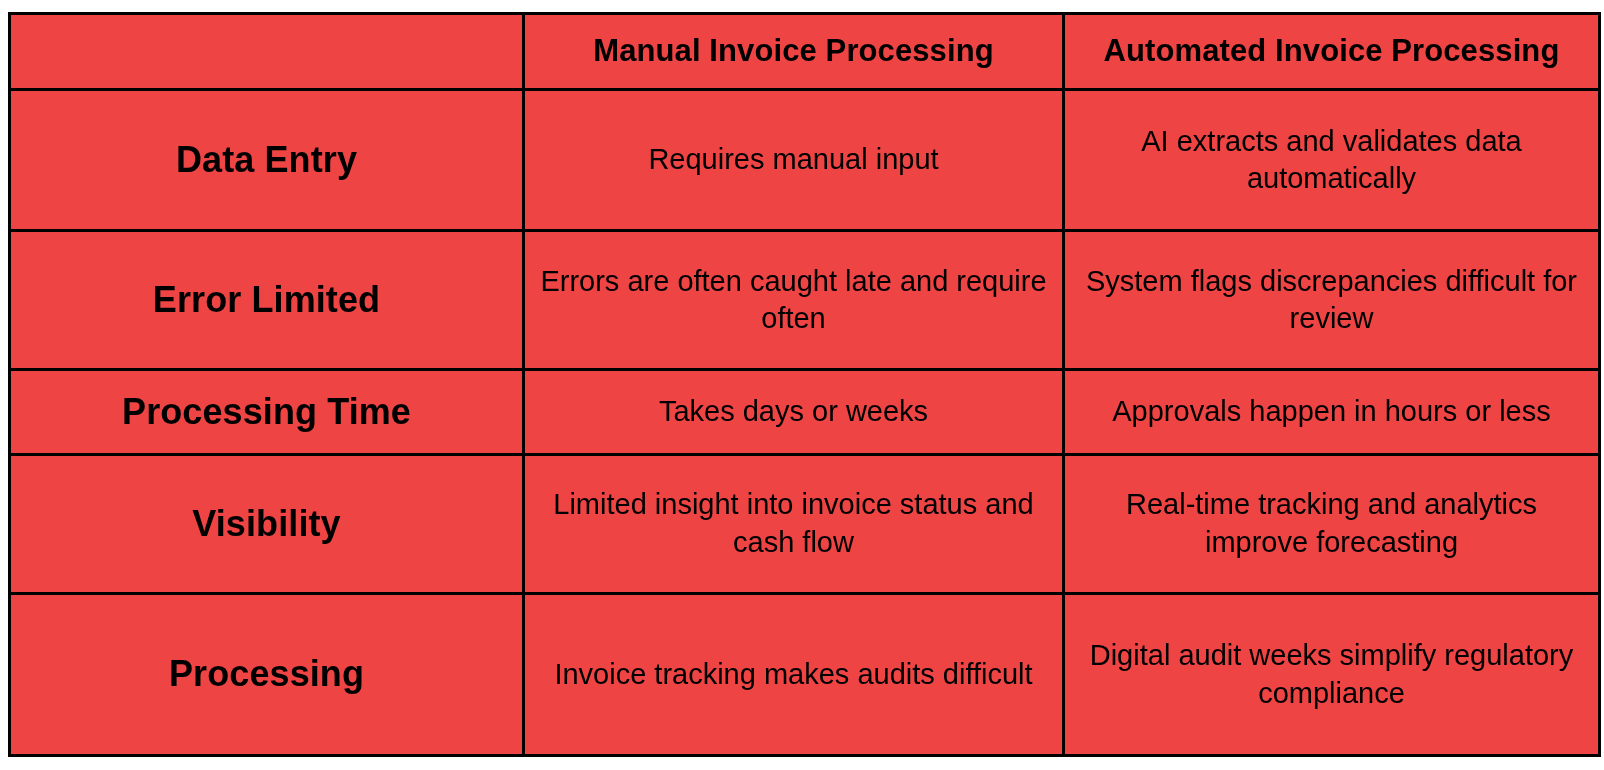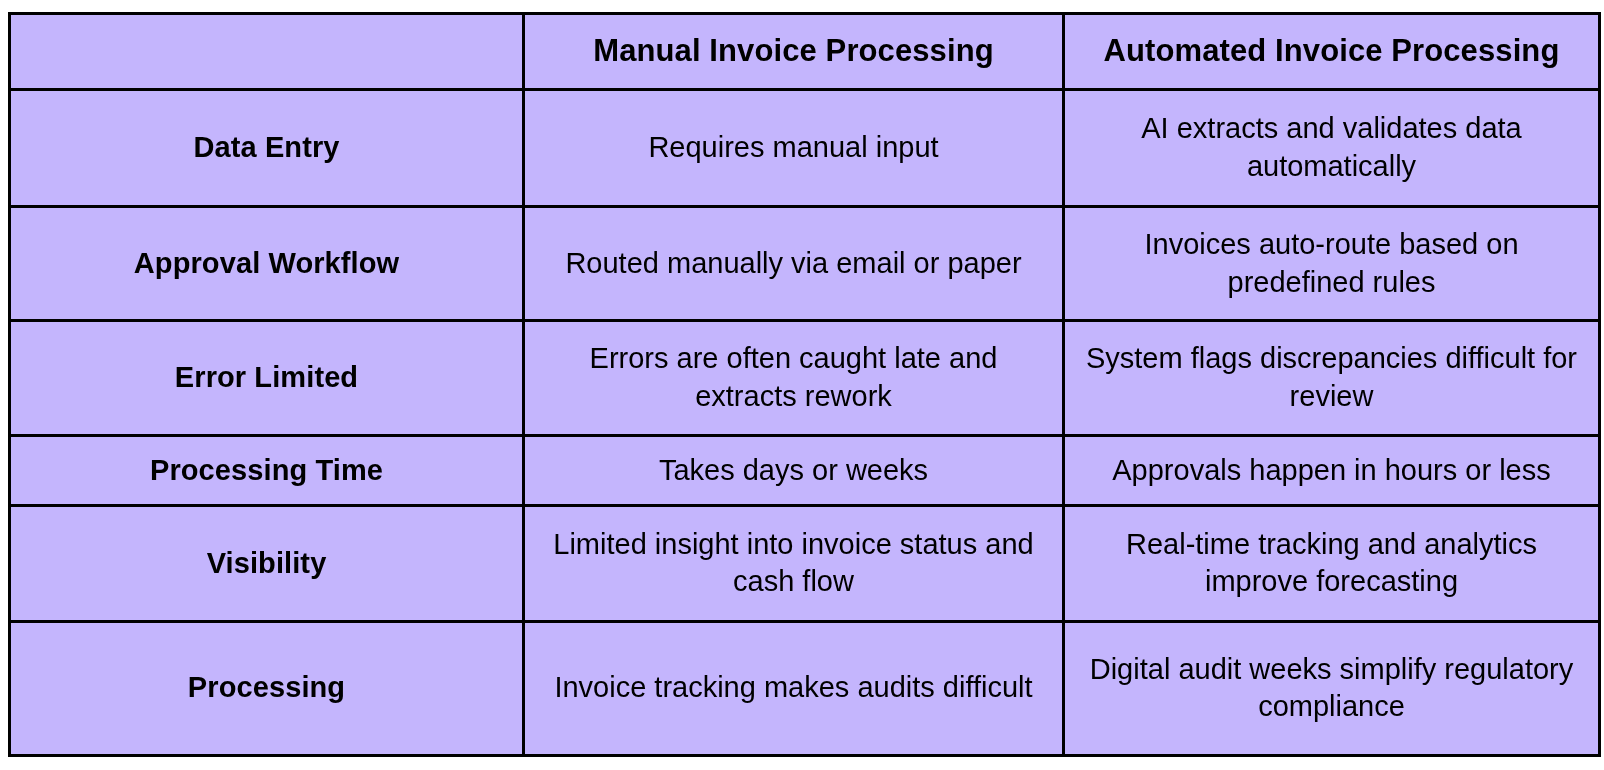--- a/index.html
+++ b/index.html
@@ -36,21 +36,21 @@
     width: 1590px;
     height: 745px;
     border-collapse: collapse;
     table-layout: fixed;
     background: #ffffff;
   }
 
   table.compare td,
   table.compare th {
     border: 3px solid #000000;
-    background: #c4b5fd;
+    background: #ef4444;
     text-align: center;
     vertical-align: middle;
     color: #000000;
     padding: 6px 14px;
     box-sizing: border-box;
     line-height: 1.30;
   }
 
   
   col.c-label { width: 514px; }
@@ -63,21 +63,21 @@
     font-weight: bold;
     height: 76px;
     letter-spacing: 0.1px;
   }
   table.compare thead th.blank-corner {
     font-size: 0;
   }
 
   
   table.compare tbody th.row-label {
-    font-size: 29px;
+    font-size: 36px;
     font-weight: bold;
     letter-spacing: 0.1px;
   }
   table.compare tbody td.cell {
     font-size: 29px;
     font-weight: normal;
   }
 
   
   tr.r-1 { height: 117px; }
@@ -104,28 +104,23 @@
           <th>Manual Invoice Processing</th>
           <th>Automated Invoice Processing</th>
         </tr>
       </thead>
       <tbody>
         <tr class="r-1">
           <th class="row-label" scope="row">Data Entry</th>
           <td class="cell">Requires manual input</td>
           <td class="cell">AI extracts and validates data automatically</td>
         </tr>
-        <tr class="r-2">
-          <th class="row-label" scope="row">Approval Workflow</th>
-          <td class="cell">Routed manually via email or paper</td>
-          <td class="cell">Invoices auto-route based on predefined rules</td>
-        </tr>
         <tr class="r-3">
           <th class="row-label" scope="row">Error Limited</th>
-          <td class="cell">Errors are often caught late and extracts rework</td>
+          <td class="cell">Errors are often caught late and require often</td>
           <td class="cell">System flags discrepancies difficult for review</td>
         </tr>
         <tr class="r-4">
           <th class="row-label" scope="row">Processing Time</th>
           <td class="cell">Takes days or weeks</td>
           <td class="cell">Approvals happen in hours or less</td>
         </tr>
         <tr class="r-5">
           <th class="row-label" scope="row">Visibility</th>
           <td class="cell">Limited insight into invoice status and cash flow</td>

